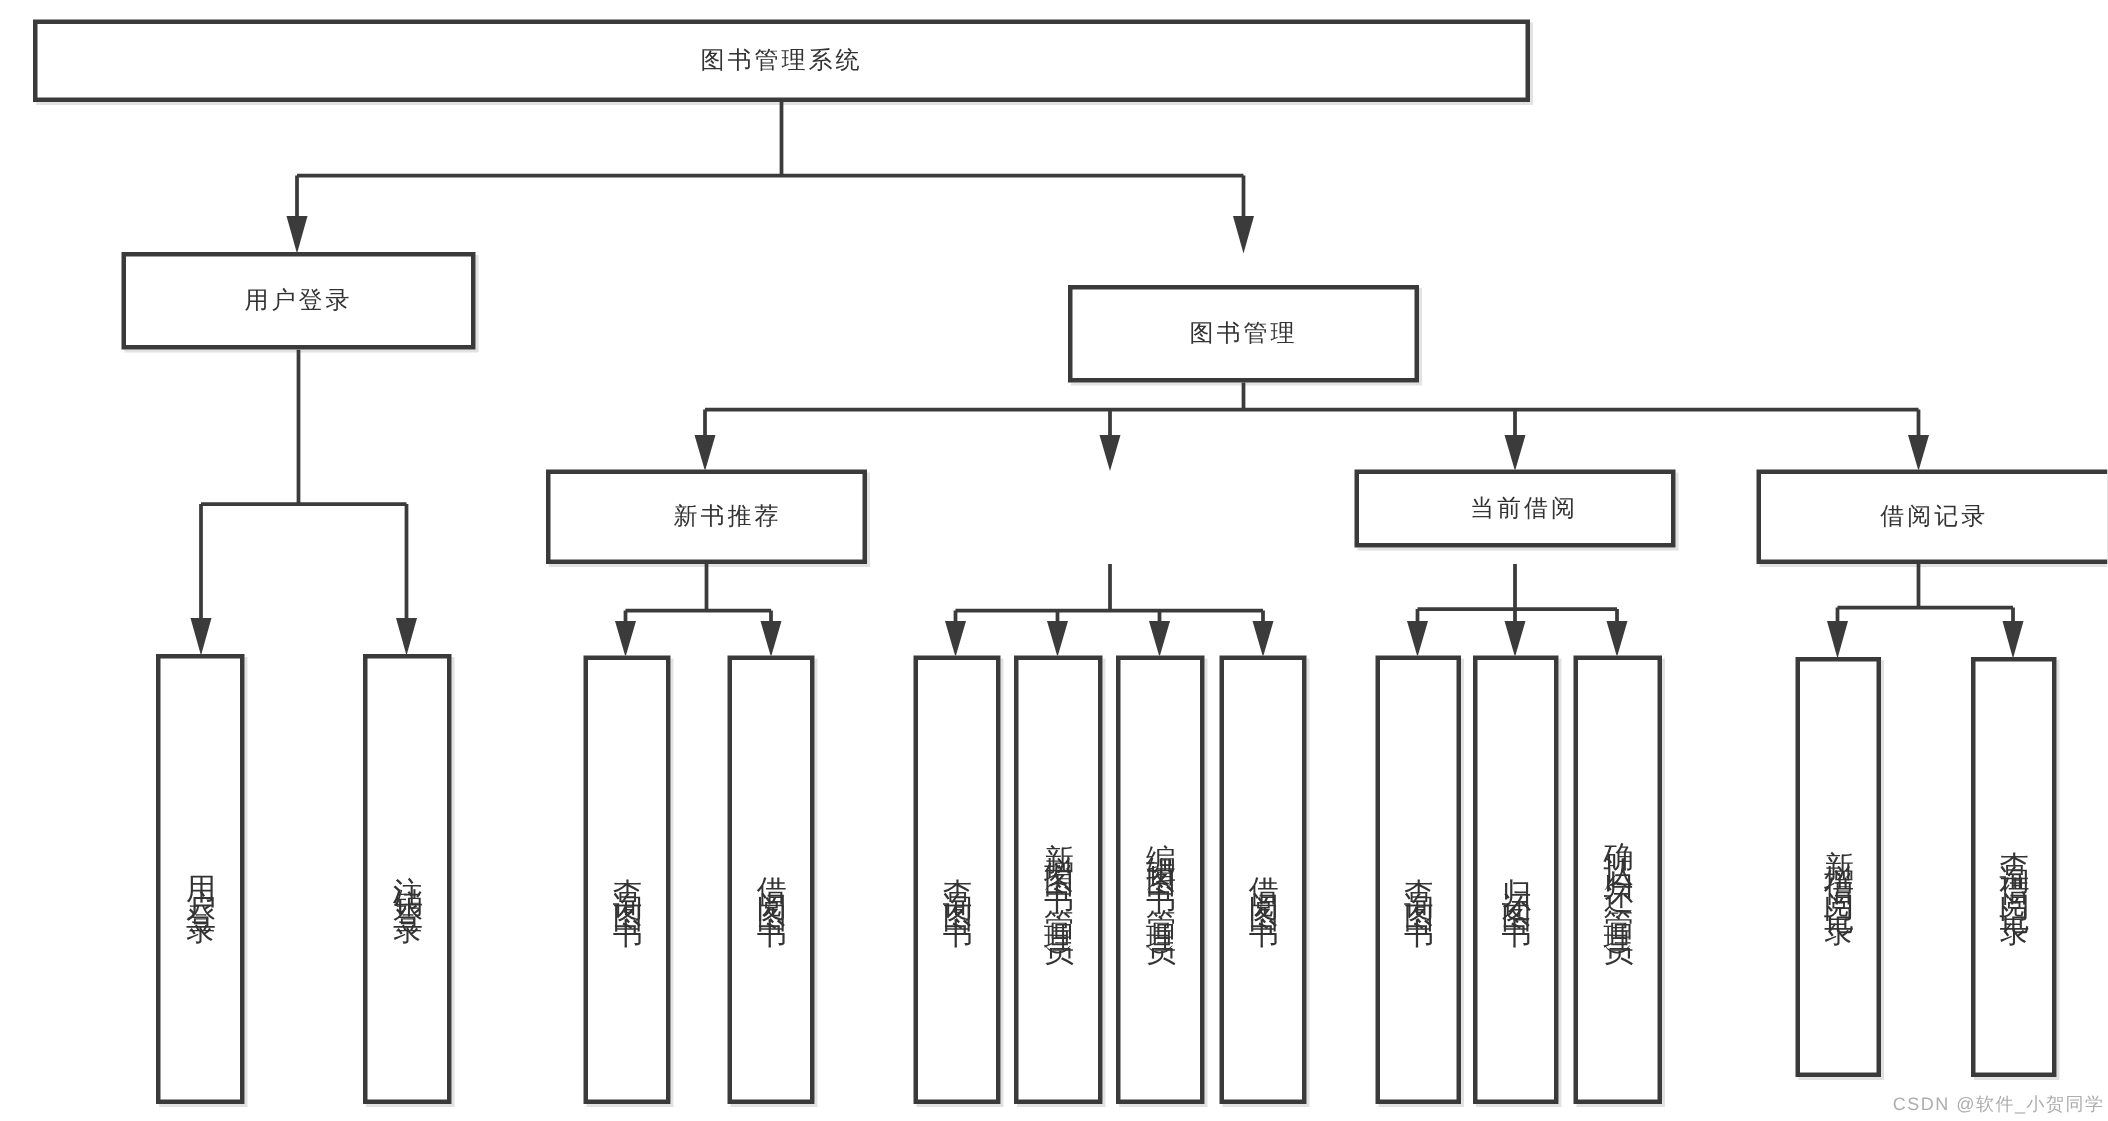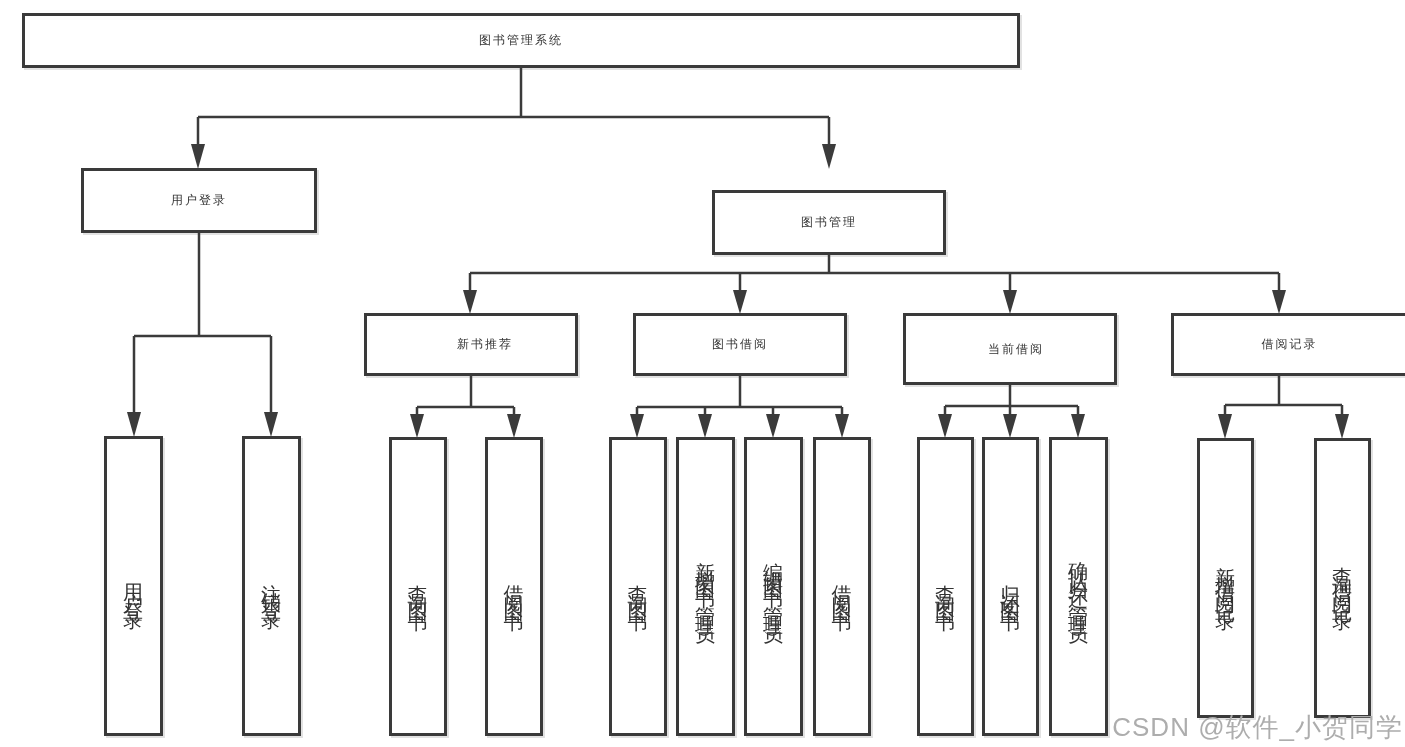--- a/index.html
+++ b/index.html
@@ -11,21 +11,21 @@
     overflow:hidden;
   }
   #stage svg{position:absolute;left:0;top:0;}
   .node{
     position:absolute;
     background:#fff;
     border:3px solid #3a3a3a;
     box-sizing:border-box;
     display:flex;align-items:center;justify-content:center;
     color:#333;
-    font-size:12px;
+    font-size:16px;
     letter-spacing:2px;
     box-shadow:2px 2px 0 rgba(60,60,60,0.15);
     z-index:2;
     font-family:Liberation Serif, serif;
   }
   .leaf{
     position:absolute;
     background:#fff;
     border:3px solid #3a3a3a;
     box-sizing:border-box;
@@ -35,21 +35,21 @@
     writing-mode:vertical-rl;
     text-orientation:mixed;
     letter-spacing:9px;
     line-height:1;
     box-shadow:2px 2px 0 rgba(60,60,60,0.15);
     z-index:2;
   }
   .watermark{
     position:absolute;
     right:2px;bottom:2px;
-    font-size:26px;
+    font-size:12px;
     color:#adadad;
     letter-spacing:1px;
     z-index:3;
     white-space:nowrap;
   }
   .cline{stroke:#3b3b3b;stroke-width:2.5;fill:none;}
   .ahead{fill:#3b3b3b;stroke:none;}
 </style>
 </head>
 <body>
@@ -133,22 +133,21 @@
 
   <div class="node" style="left:22px;top:13px;width:998px;height:55px;">图书管理系统</div>
 
   <div class="node" style="left:81px;top:168px;width:236px;height:65px;">用户登录</div>
   <div class="node" style="left:712px;top:168px;width:234px;height:65px;margin-top:22px;">图书管理</div>
 
   <div class="leaf" style="left:104px;top:436px;width:59px;height:300px;">用户登录</div>
   <div class="leaf" style="left:242px;top:436px;width:59px;height:300px;">注销登录</div>
 
   <div class="node" style="left:364px;top:313px;width:214px;height:63px;padding-left:28px;">新书推荐</div>
-  <div class="node" style="left:633px;top:313px;width:214px;height:63px;">图书借阅</div>
-  <div class="node" style="left:903px;top:313px;width:214px;height:72px;padding-left:12px;">当前借阅</div>
+  <div class="node" style="left:903px;top:313px;width:214px;height:52px;padding-left:12px;">当前借阅</div>
   <div class="node" style="left:1171px;top:313px;width:237px;height:63px;">借阅记录</div>
 
   <div class="leaf" style="left:389px;top:437px;width:58px;height:299px;">查询图书</div>
   <div class="leaf" style="left:485px;top:437px;width:58px;height:299px;">借阅图书</div>
 
   <div class="leaf" style="left:609px;top:437px;width:58px;height:299px;">查询图书</div>
   <div class="leaf" style="left:676px;top:437px;width:59px;height:299px;">新增图书（管理员）</div>
   <div class="leaf" style="left:744px;top:437px;width:59px;height:299px;">编辑图书（管理员）</div>
   <div class="leaf" style="left:813px;top:437px;width:58px;height:299px;">借阅图书</div>
 

